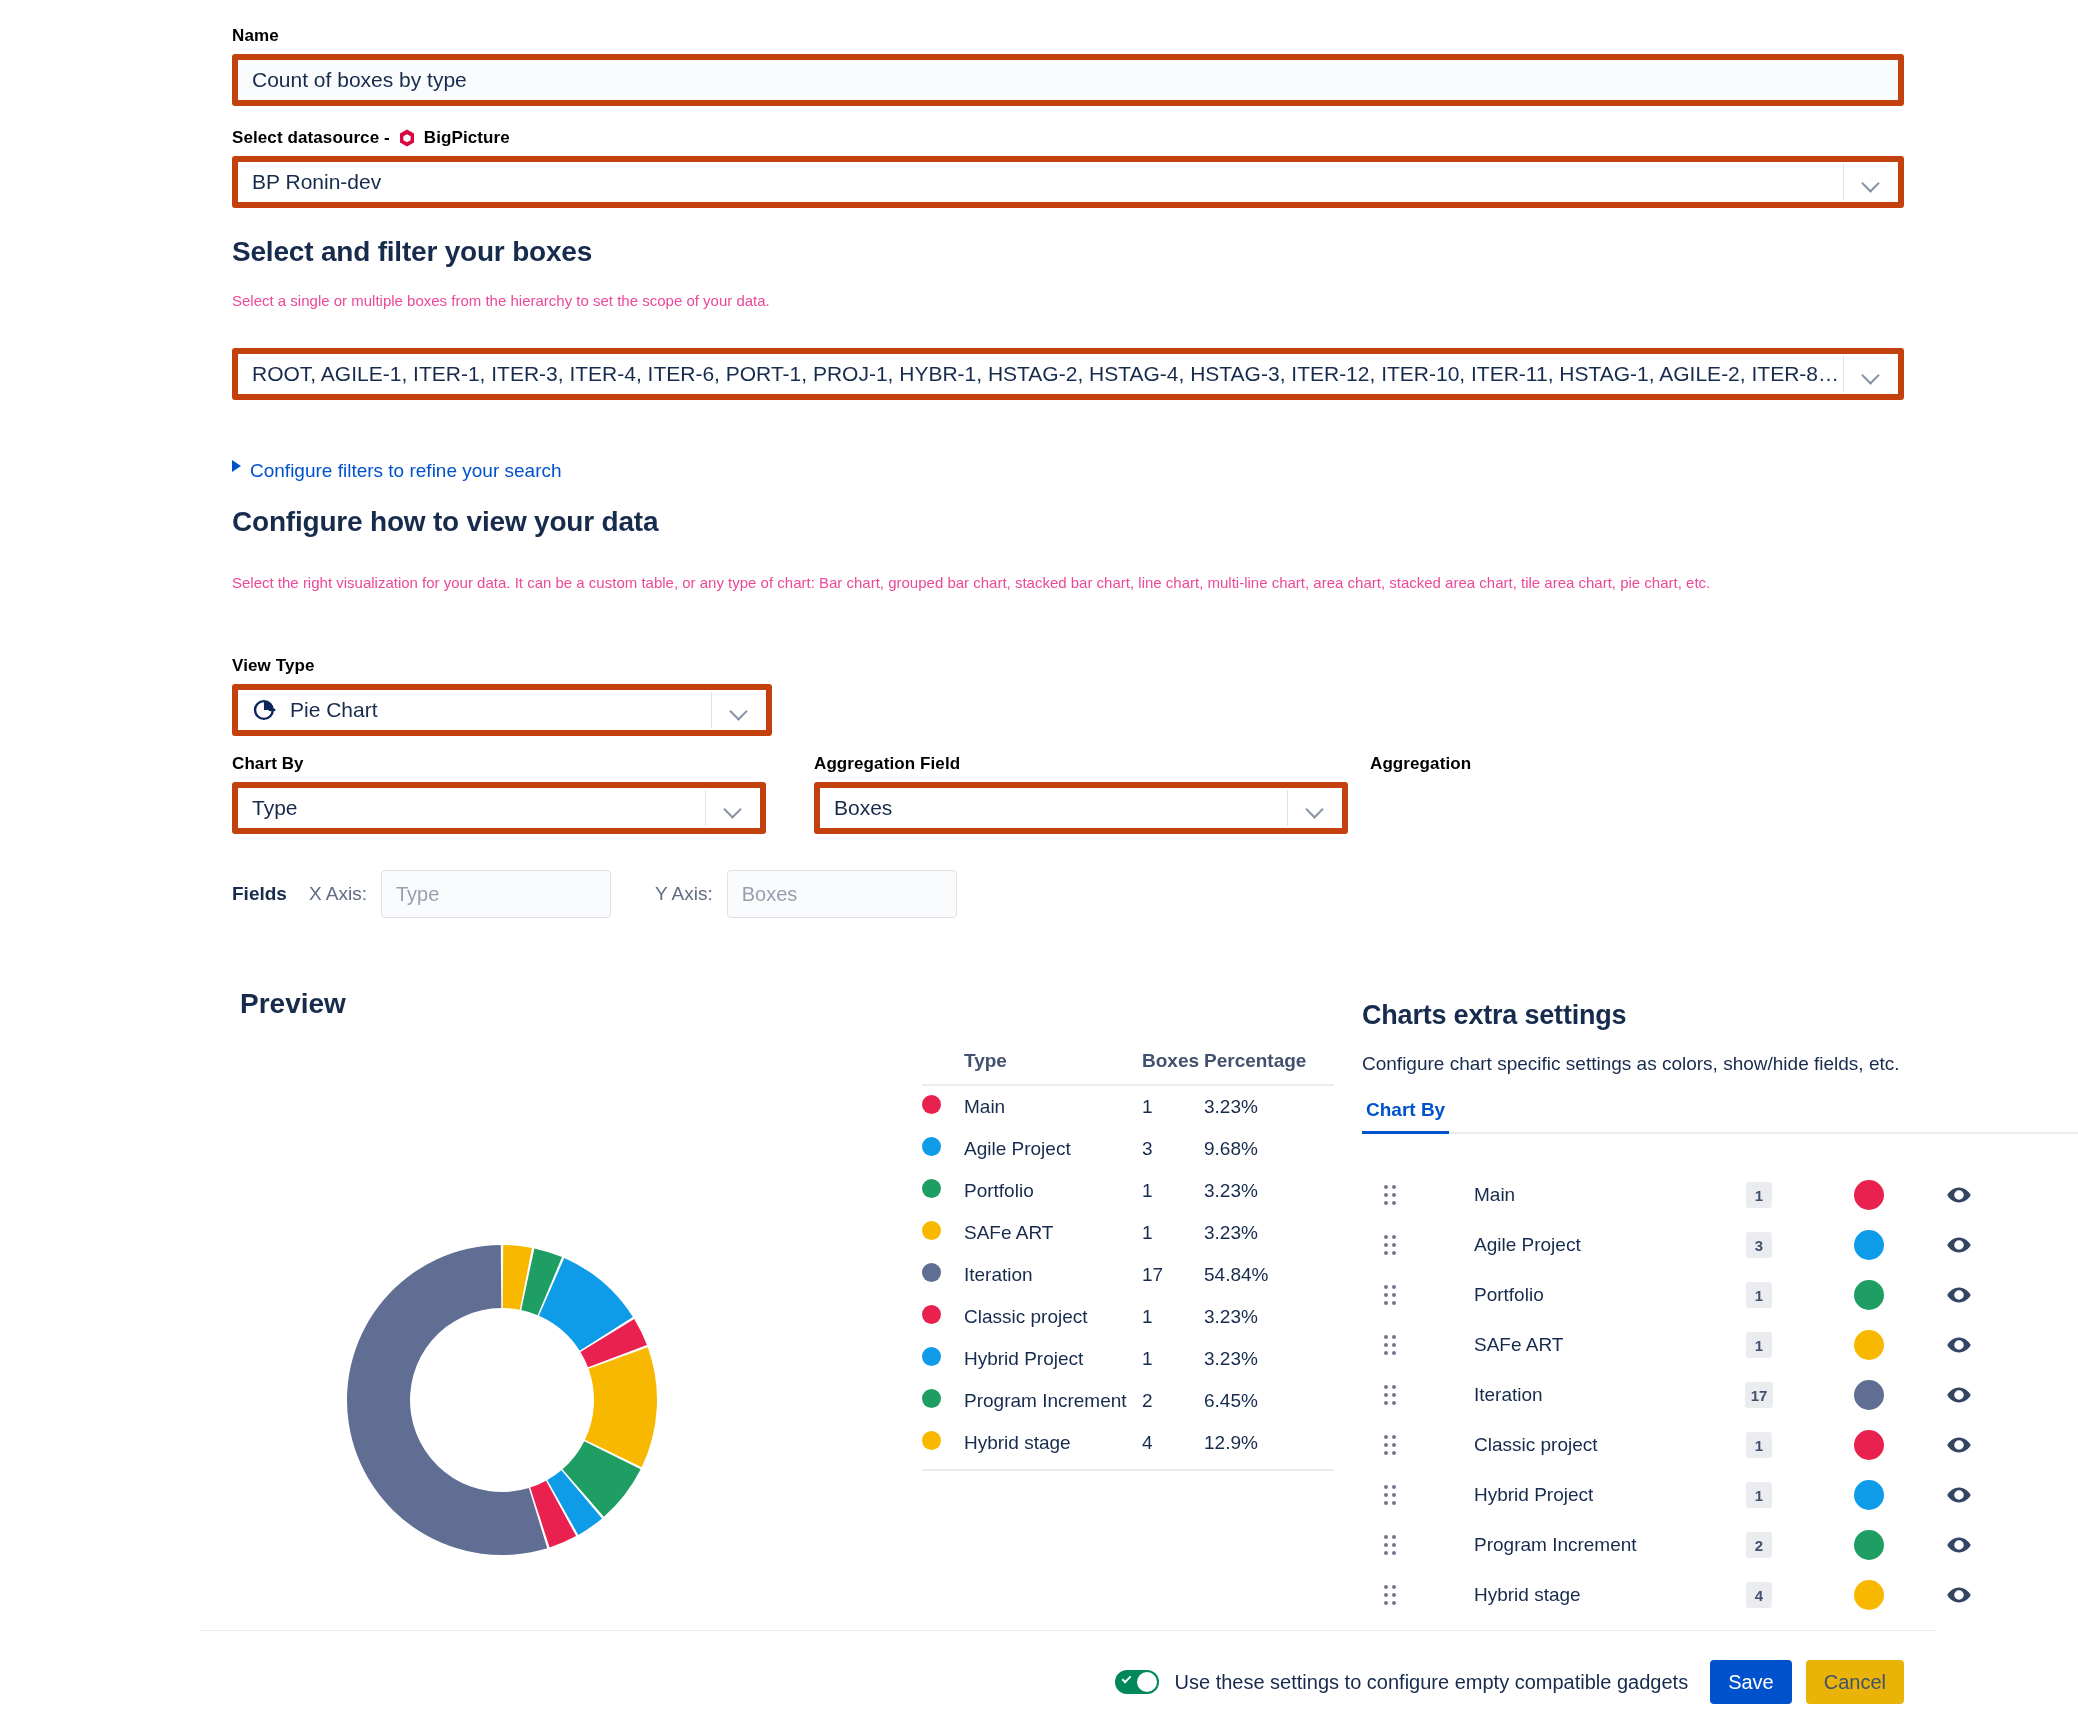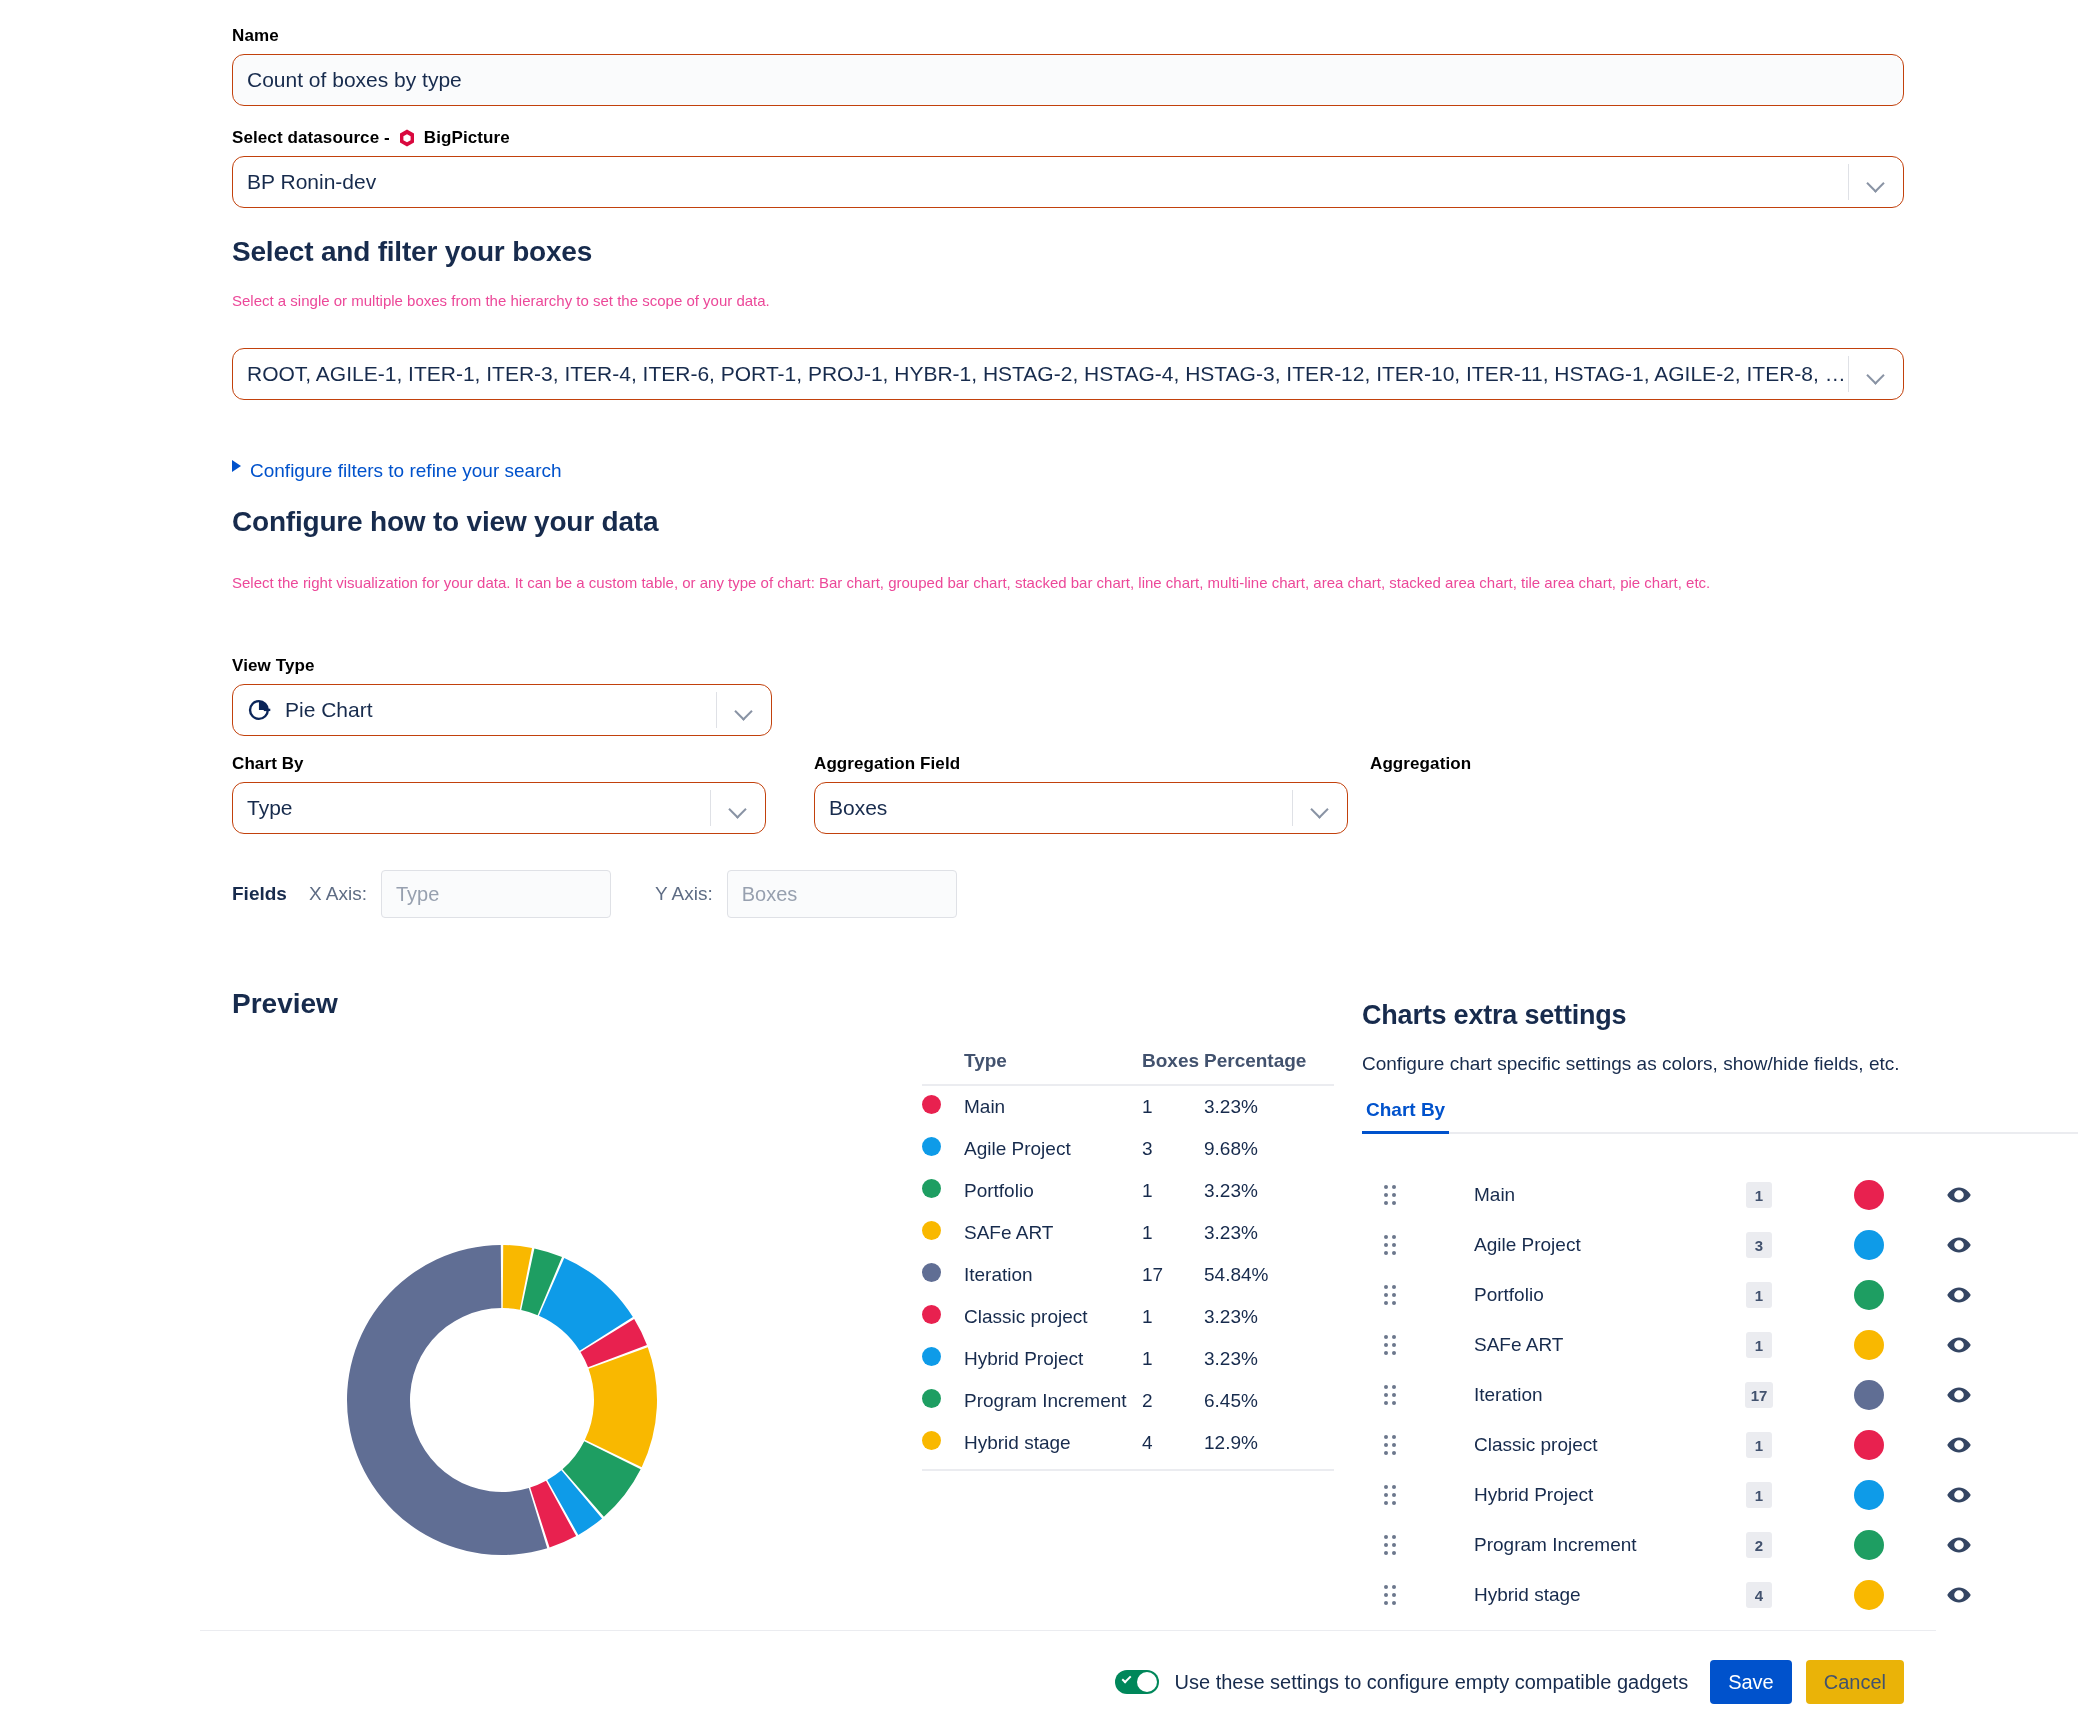--- a/index.html
+++ b/index.html
@@ -15,21 +15,21 @@
   }
   .page { position:absolute; left:0; top:0; width:2078px; height:1712px; background:#fff; }
 
   .wrap { position:absolute; left:232px; top:0px; width:1672px; }
 
   .field-label {
     font-size:17px; color:#000000; font-weight:600;
     letter-spacing:.1px; margin-bottom:8px;
   }
   .input-box {
-    height:52px; border:1px solid #c2410c; border-radius:12px;
+    height:52px; border:6px solid #c2410c; border-radius:3px;
     background:#FAFBFC; display:flex; align-items:center;
     padding:12px 14px; font-size:21px; color:#172B4D;
   }
   .input-box.white { background:#FFFFFF; }
   .input-box .val { flex:1; white-space:nowrap; overflow:hidden; text-overflow:ellipsis; }
   .sel-divider { width:1px; height:36px; background:#DFE1E6; margin-right:14px; }
   .chev {
     width:26px; height:26px; flex:0 0 26px; position:relative;
   }
   .chev:before {
@@ -74,21 +74,21 @@
   .fields-lbl { font-size:19px; font-weight:700; color:#172B4D; margin-right:22px; }
   .axis-lbl { font-size:19px; color:#5E6C84; margin-right:14px; }
   .axis-input {
     width:230px; height:48px; border:1px solid #DFE1E6; border-radius:4px;
     background:#FAFBFC; display:flex; align-items:center; padding:0 14px;
     font-size:20px; color:#97A0AF;
   }
   .axis-gap { width:44px; }
 
   
-  #preview-title { position:absolute; left:0; top:988px; font-size:28px; font-weight:700; color:#172B4D; }
+  #preview-title { position:absolute; left:8px; top:988px; font-size:28px; font-weight:700; color:#172B4D; }
 
   #preview-area { position:absolute; left:0; top:1040px; width:900px; height:560px; }
   #donut { position:absolute; left:110px; top:200px; width:320px; height:320px; }
 
   #legend { position:absolute; left:690px; top:1050px; width:420px; }
   table.legend { border-collapse:collapse; width:412px; font-size:19px; }
   table.legend th {
     font-size:19px; font-weight:700; color:#42526E; text-align:left;
     padding:0 0 12px 0; border-bottom:2px solid #EBECF0;
   }

